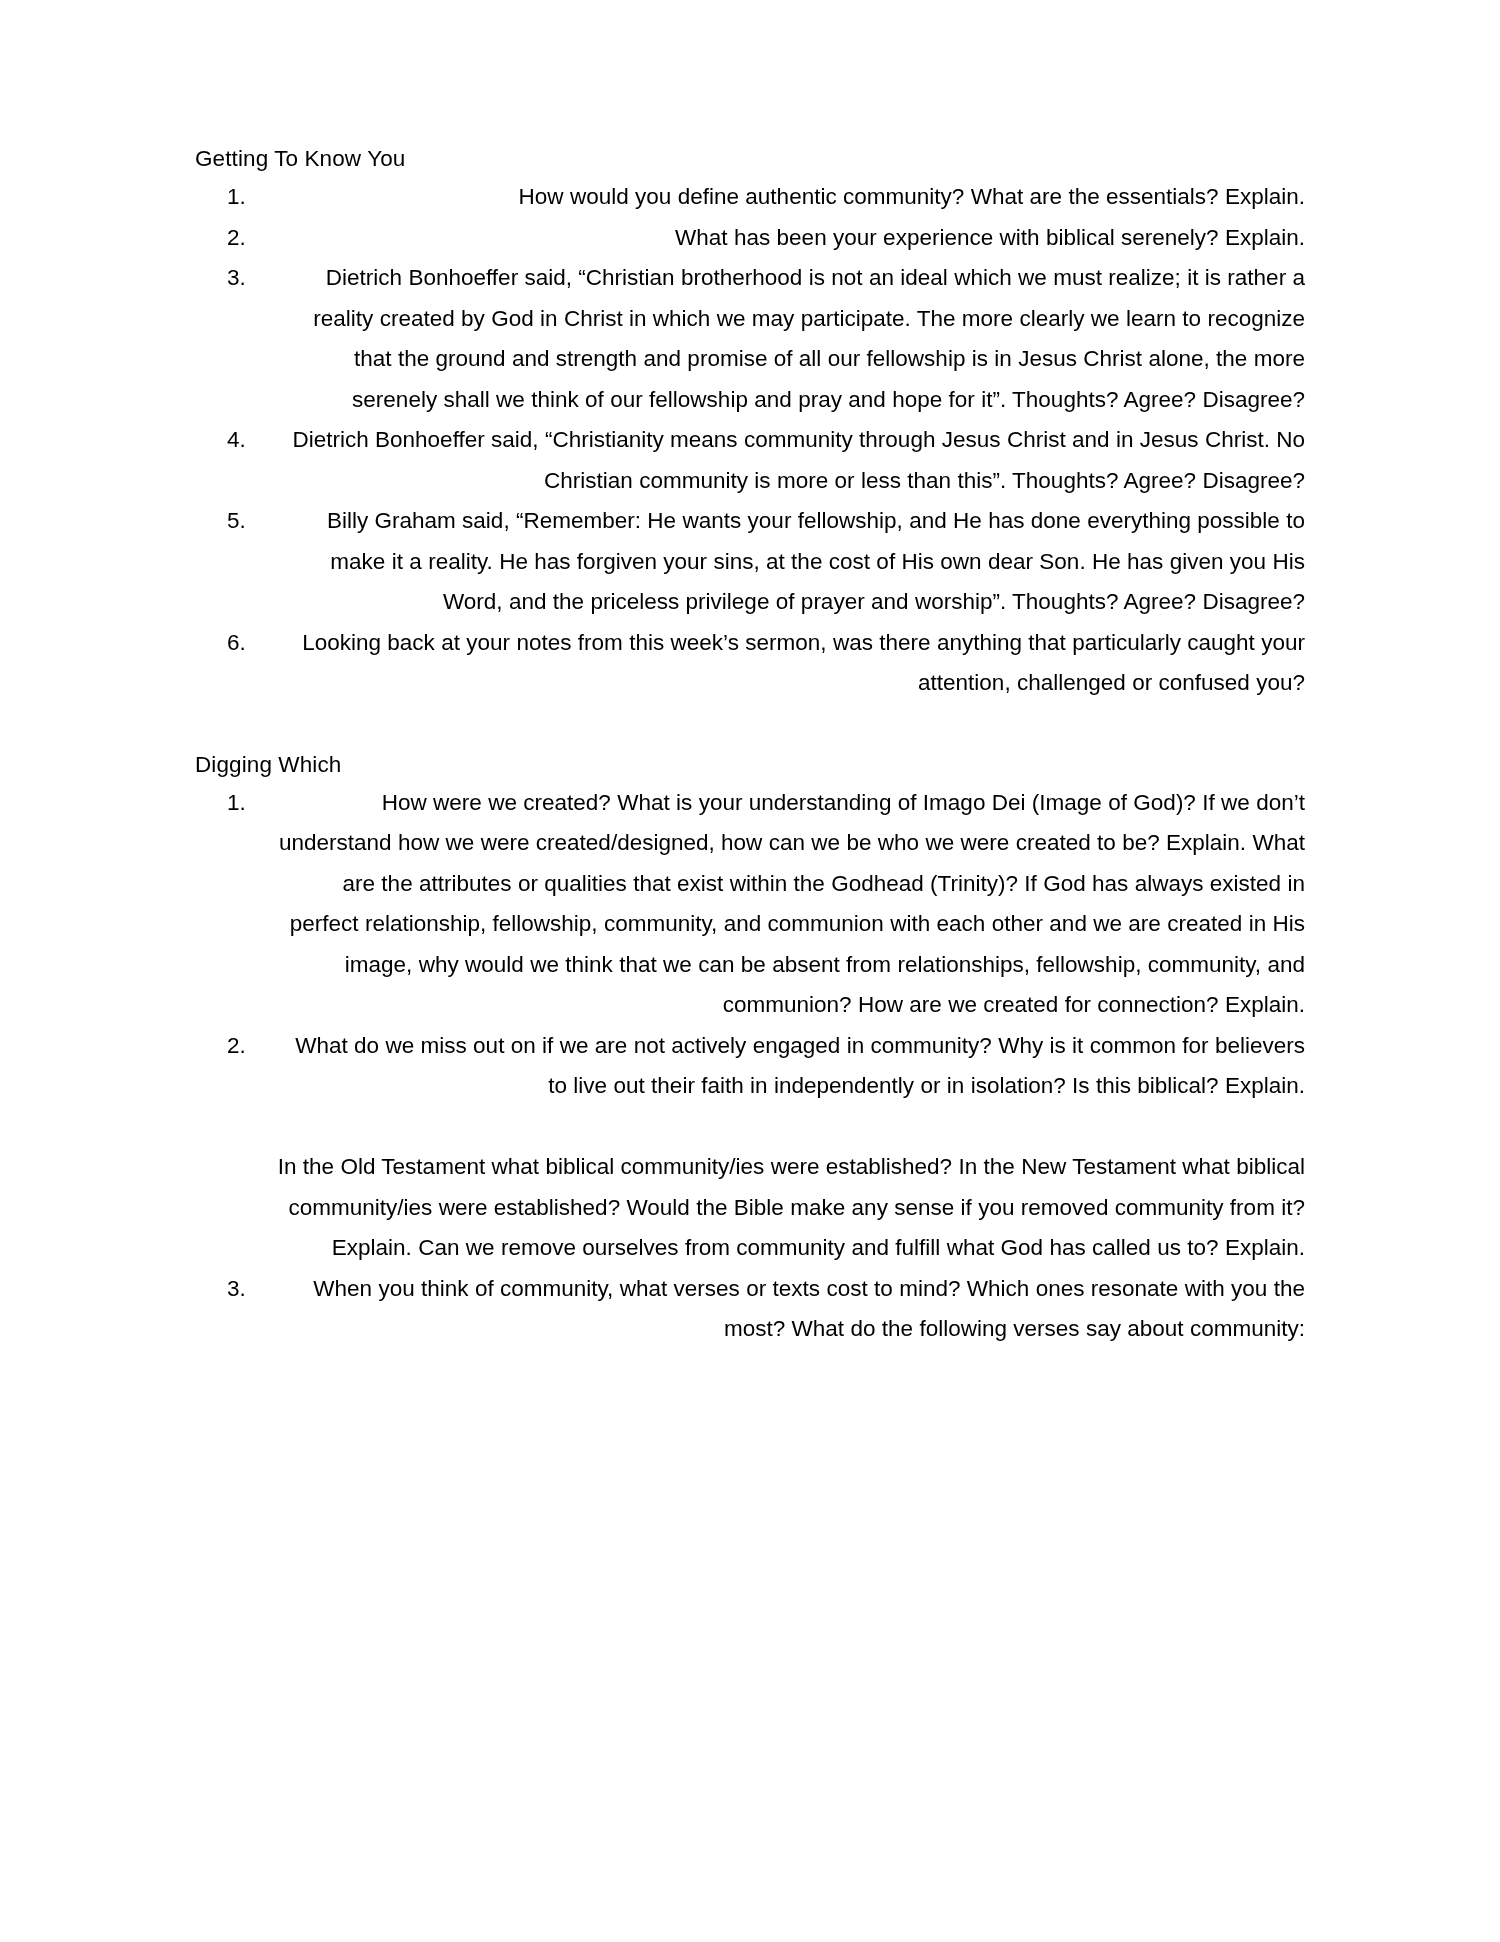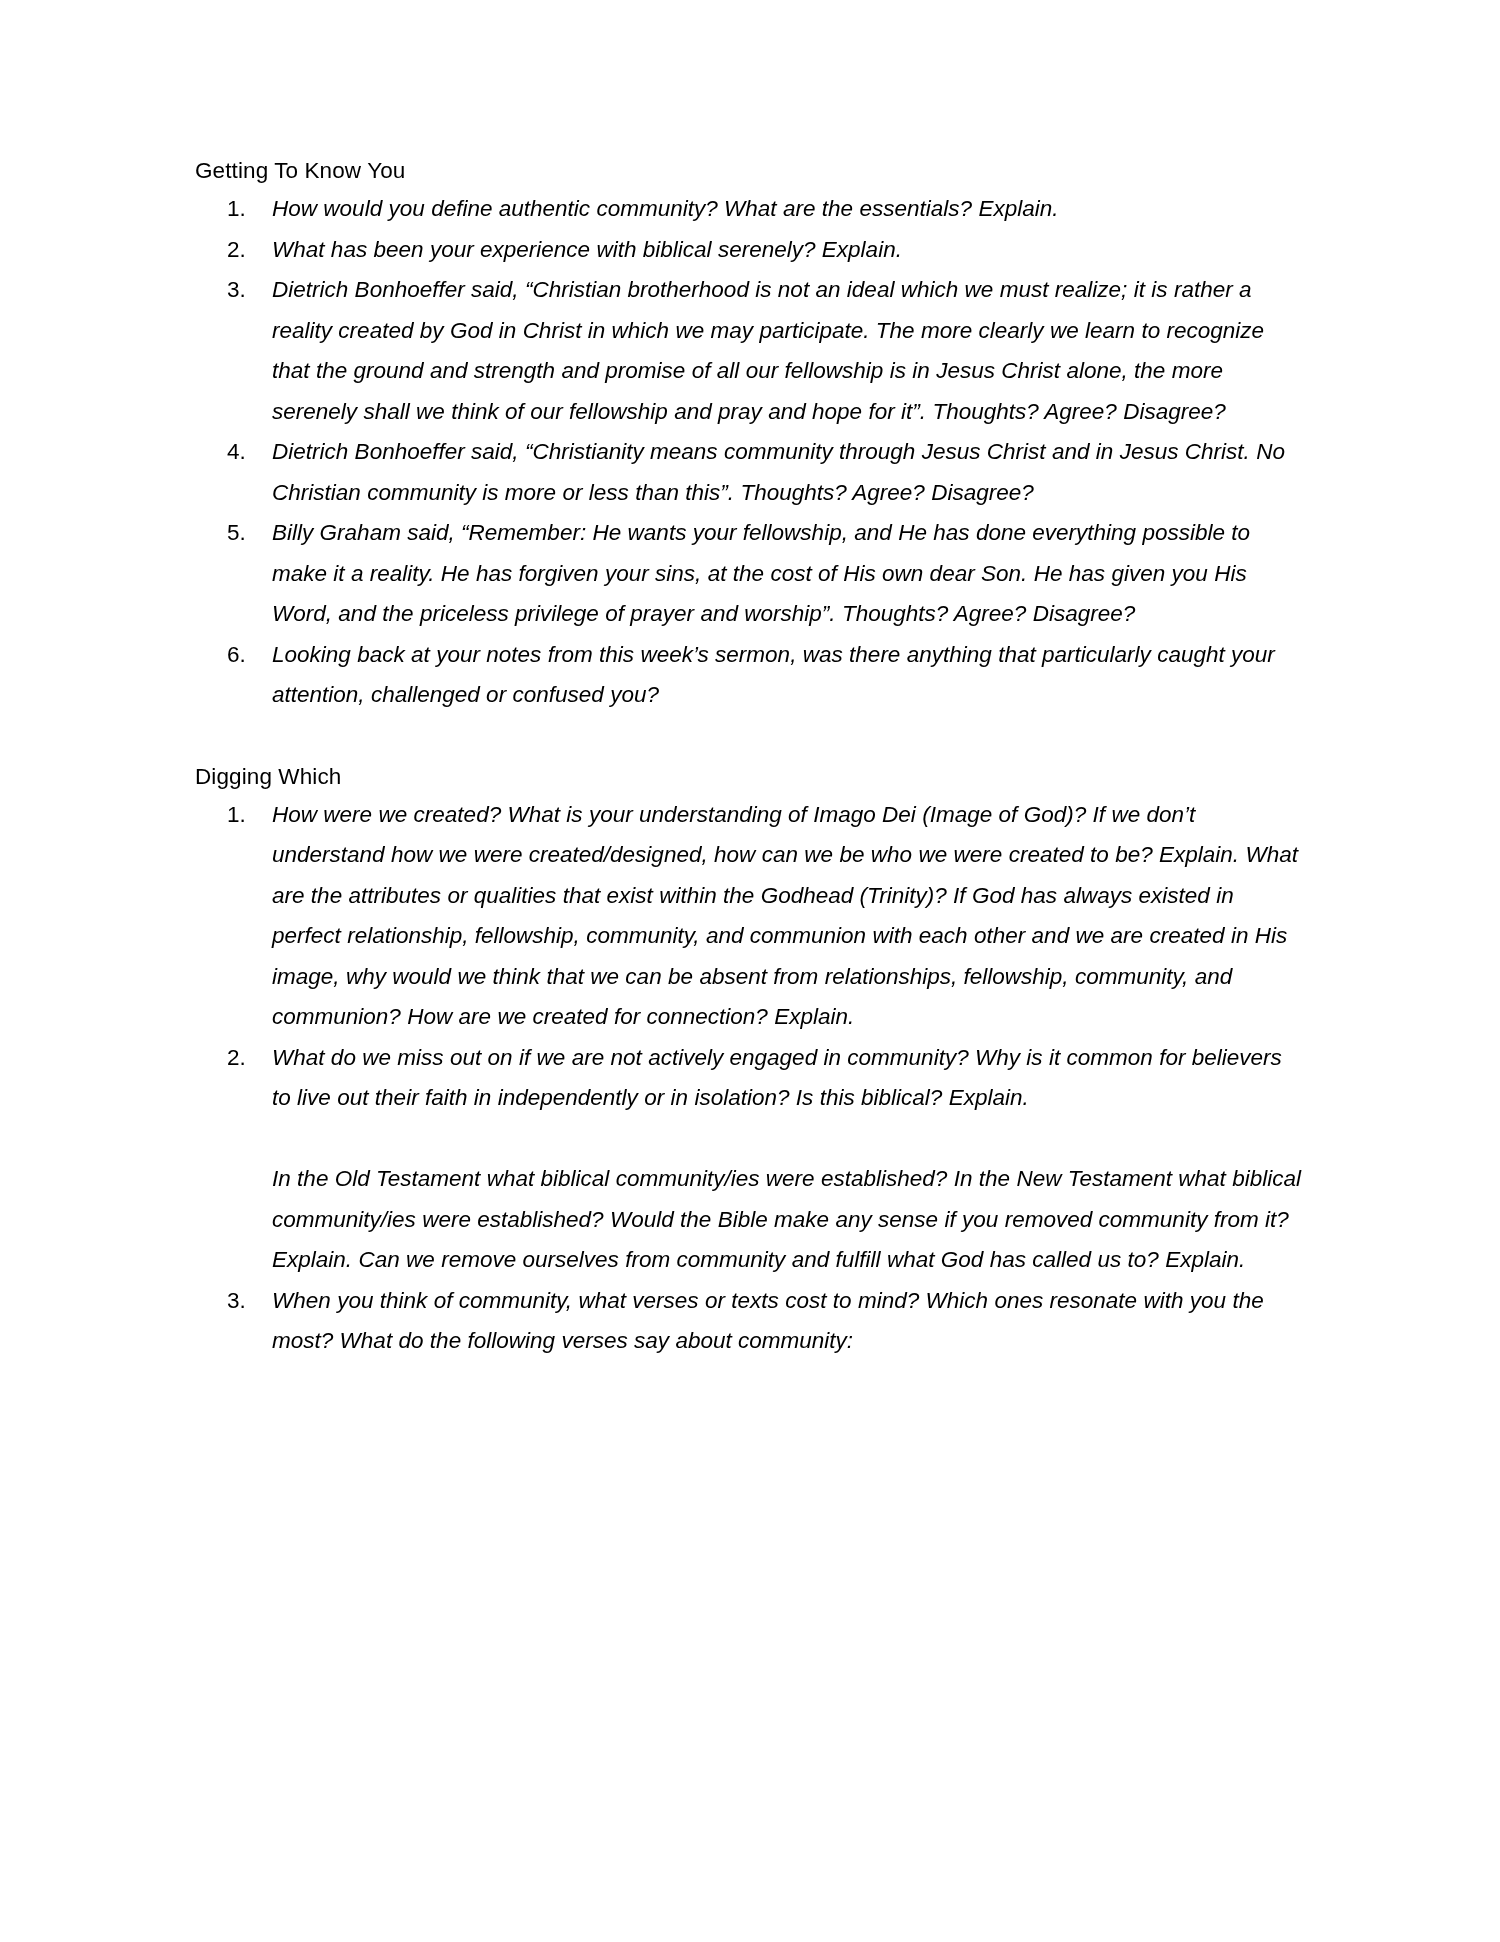--- a/index.html
+++ b/index.html
@@ -19,21 +19,21 @@
   .page {
     position: relative;
     width: 1500px;
     height: 1942px;
     background: #ffffff;
     box-sizing: border-box;
     padding: 140px 0 0 0;
   }
 
   .doc-body {
-    margin: 16px auto;
+    margin: 4px auto;
     width: 1110px;      
     padding-left: 0;
     box-sizing: border-box;
   }
 
   
   .section-heading {
     font-size: 22.5px;
     line-height: 30px;
     margin: 0 0 3px 0;
@@ -58,23 +58,22 @@
     position: absolute;
     left: 32px;
     top: 0;
     width: 40px;
     text-align: left;
     font-size: 22.5px;
     line-height: 40.5px;
   }
   ol.qlist > li > .qtext {
     display: block;
-    text-align: left;
+    text-align: right;
     word-spacing: 0.1px;
-    font-style: italic;
   }
   ol.qlist > li > .qtext + .qtext {
     margin-top: 40.5px;   
   }
 
   
   .section-gap {
     height: 46px;
   }
 

